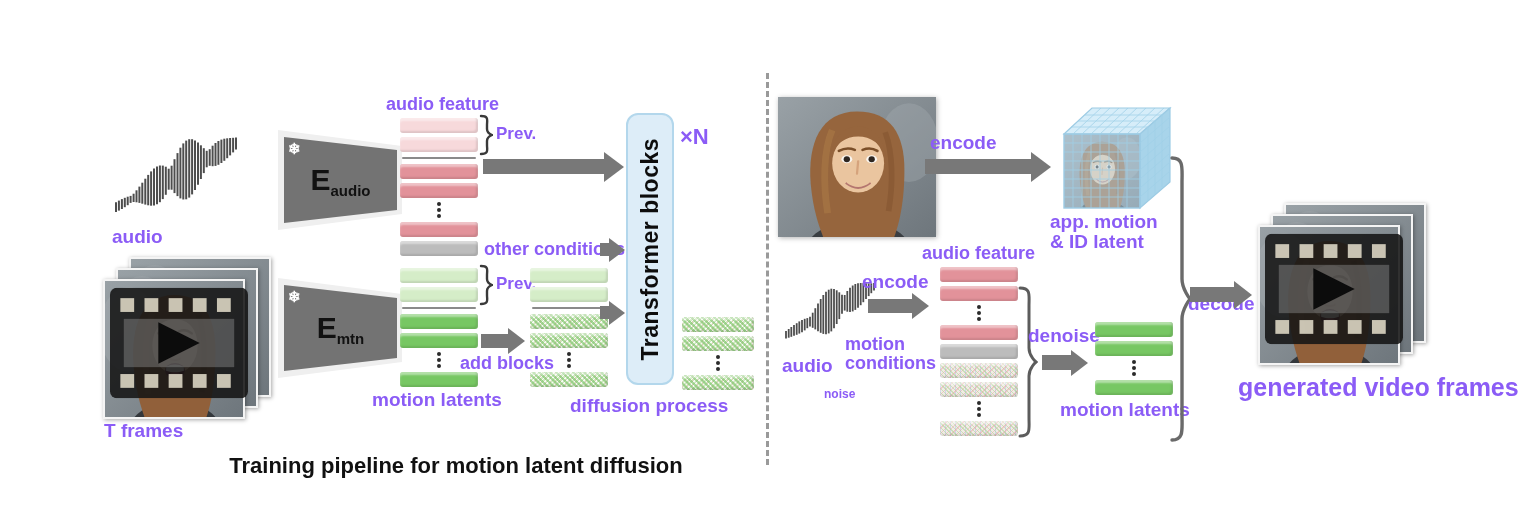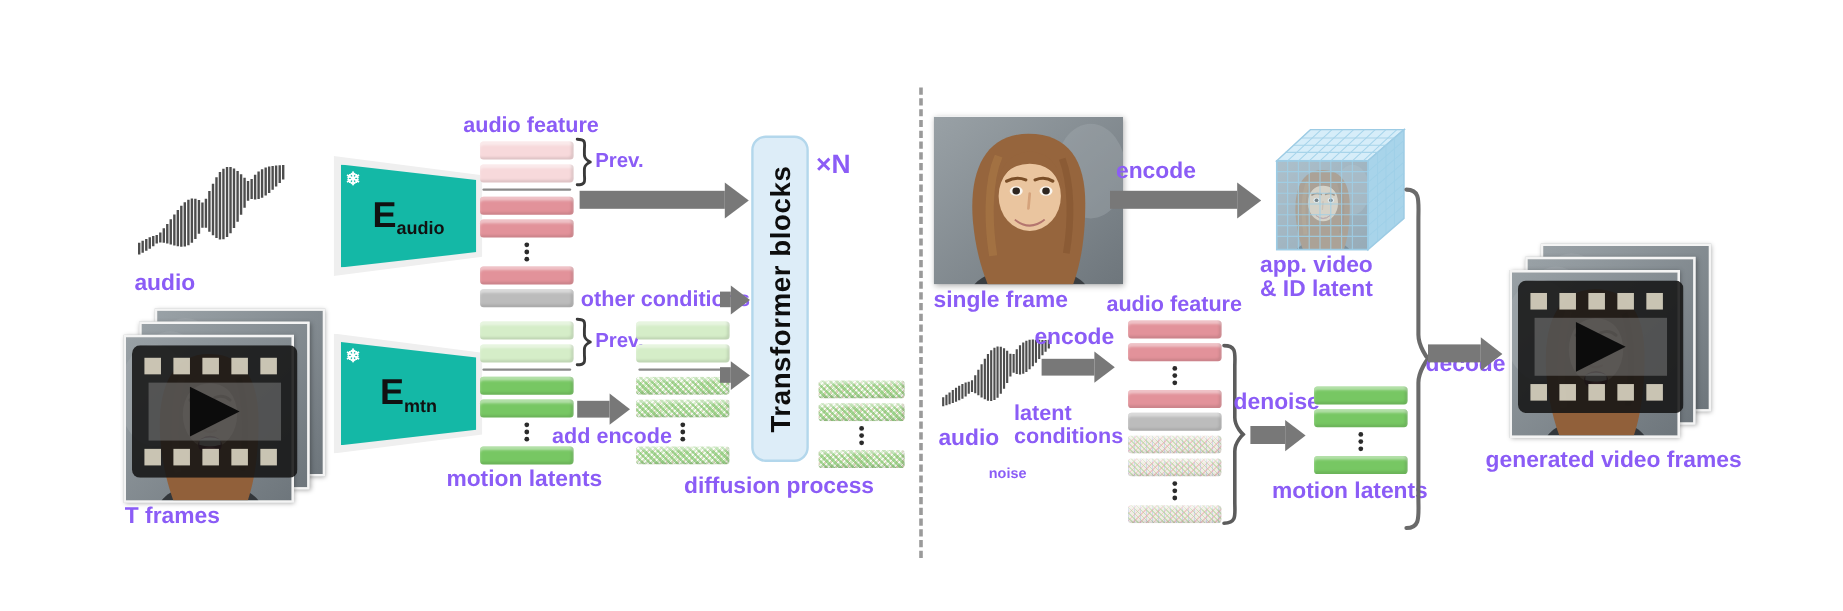--- a/index.html
+++ b/index.html
@@ -32,21 +32,21 @@
 
   
   .arrow{position:absolute;background:#787878;}
   .arrow::after{content:"";position:absolute;left:100%;top:50%;transform:translateY(-50%);
     width:0;height:0;border-top:var(--hd,12px) solid transparent;border-bottom:var(--hd,12px) solid transparent;
     border-left:calc(var(--hd,12px)*1.35) solid #787878;}
 
   
   .encoder{position:absolute;clip-path:polygon(0 0,100% 16%,100% 84%,0 100%);background:#efefef;}
   .encoder .inner{position:absolute;left:6px;top:7px;right:5px;bottom:7px;
-    clip-path:polygon(0 0,100% 15%,100% 85%,0 100%);background:#14b8a6;
+    clip-path:polygon(0 0,100% 15%,100% 85%,0 100%);background:#737373;
     display:flex;align-items:center;justify-content:center;text-align:center;}
   .enc-label{font-weight:bold;font-size:30px;color:#111;}
   .enc-label .sub{font-size:15px;position:relative;top:6px;}
   .flake{position:absolute;left:10px;top:10px;color:#ffffff;font-size:15px;font-weight:bold;}
 
   
   .transformer{position:absolute;left:626px;top:113px;width:48px;height:272px;background:#ddedf8;
     border:2px solid #b3d7ec;border-radius:12px;display:flex;align-items:center;justify-content:center;box-sizing:border-box;}
   .transformer span{writing-mode:vertical-rl;transform:rotate(180deg);font-weight:bold;font-size:23px;color:#0d0d0d;letter-spacing:.5px;}
 
@@ -258,21 +258,21 @@
       </div>
     <div class="bar green-d"></div>
   </div>
   <svg class="brace" style="left:479px;top:264px;" width="14" height="42" viewBox="0 0 14 42">
     <path d="M2,2 C10,2 8,6 8,11 L8,15 C8,19 13,21 13,21 C13,21 8,23 8,27 L8,31 C8,36 10,40 2,40" stroke="#3a3a3a" stroke-width="2.4" fill="none" stroke-linecap="round"></path>
   </svg>
   <div class="lbl" style="left:496px;top:274px;font-size:17px;">Prev.</div>
   <div class="lbl ctr" style="left:372px;top:389px;width:130px;font-size:19px;">motion latents</div>
 
   <div class="arrow" style="left:481px;top:334px;width:27px;height:14px;--hd:13px;"></div>
-  <div class="lbl" style="left:460px;top:353px;font-size:18px;">add encode</div>
+  <div class="lbl" style="left:460px;top:353px;font-size:18px;">add blocks</div>
 
   <div class="col" style="left:530px;top:268px;width:78px;">
     <div class="bar green-l"></div>
     <div class="bar green-l"></div>
     <div class="sep"></div>
     <div class="bar noise-g"></div>
     <div class="bar noise-g"></div>
     <div class="dots">
         <i></i>
         <i></i>
@@ -292,29 +292,29 @@
     <div class="bar noise-g"></div>
     <div class="dots">
         <i></i>
         <i></i>
         <i></i>
       </div>
     <div class="bar noise-g"></div>
   </div>
   <div class="lbl ctr" style="left:570px;top:395px;width:150px;font-size:19px;">diffusion process</div>
 
+  <div class="caption" style="left:150px;top:453px;width:612px;">Training pipeline for motion latent diffusion</div>
 
   <div class="divider"></div>
 
   <div class="photo" style="left:778px;top:97px;width:158px;height:140px;">
     <svg viewBox="0 0 140 135" preserveAspectRatio="none">
         <use href="#portrait-smile"></use>
       </svg>
   </div>
-  <div class="lbl ctr" style="left:778px;top:240px;width:158px;font-size:19px;">single frame</div>
 
   <div class="lbl ctr" style="left:930px;top:132px;width:100px;font-size:19px;">encode</div>
   <div class="arrow" style="left:925px;top:159px;width:106px;height:15px;--hd:15px;"></div>
 
   <svg class="abs" style="left:1058px;top:102px;" width="116" height="112" viewBox="0 0 116 112">
     <g transform="translate(6,32) scale(0.543,0.548)">
         <use href="#portrait-smile" width="140" height="135"></use>
       </g>
     <rect x="6" y="32" width="76" height="74" fill="#bfe0f2" opacity="0.5"></rect>
     <polygon points="6,32 34,6 112,6 82,32" fill="#d6edf9" stroke="#9ccbe4" stroke-width="1.2"></polygon>
@@ -322,21 +322,21 @@
     <rect x="6" y="32" width="76" height="74" fill="none" stroke="#9ccbe4" stroke-width="1.4"></rect>
     <g stroke="#9fd0e8" stroke-width="0.9" opacity="0.85">
       <path d="M6,41 H82 M6,50 H82 M6,59 H82 M6,68 H82 M6,77 H82 M6,86 H82 M6,95 H82"></path>
       <path d="M15,32 V106 M24,32 V106 M33,32 V106 M42,32 V106 M51,32 V106 M60,32 V106 M69,32 V106"></path>
       <path d="M15,32 L43,6 M24,32 L52,6 M33,32 L61,6 M42,32 L70,6 M51,32 L79,6 M60,32 L88,6 M69,32 L97,6 M78,32 L106,6"></path>
       <path d="M13,25 L91,25 M20,19 L98,19 M27,13 L105,13"></path>
       <path d="M82,41 L112,15 M82,50 L112,24 M82,59 L112,33 M82,68 L112,42 M82,77 L112,51 M82,86 L112,60 M82,95 L112,69"></path>
       <path d="M90,25 V99 M97,19 V92 M104,13 V85"></path>
     </g>
   </svg>
-  <div class="lbl ctr" style="left:1050px;top:211px;width:130px;font-size:19px;">app. video</div>
+  <div class="lbl ctr" style="left:1050px;top:211px;width:130px;font-size:19px;">app. motion</div>
   <div class="lbl ctr" style="left:1050px;top:231px;width:130px;font-size:19px;">&amp; ID latent</div>
 
   <svg id="wf2" class="wave" style="left:782px;top:266px;" width="96" height="80" viewBox="0 0 96 80">
     <g stroke="#4d4d4d" stroke-width="1.8">
         <line x1="4.0" y1="65.0" x2="4.0" y2="72.6"></line>
         <line x1="6.7" y1="63.0" x2="6.7" y2="71.7"></line>
         <line x1="9.3" y1="61.0" x2="9.3" y2="70.8"></line>
         <line x1="12.0" y1="59.1" x2="12.0" y2="69.8"></line>
         <line x1="14.7" y1="57.2" x2="14.7" y2="68.8"></line>
         <line x1="17.3" y1="55.4" x2="17.3" y2="67.6"></line>
@@ -390,21 +390,21 @@
     <div class="bar noise-w"></div>
     <div class="bar noise-w"></div>
     <div class="dots">
         <i></i>
         <i></i>
         <i></i>
       </div>
     <div class="bar noise-w"></div>
   </div>
 
-  <div class="lbl ctr" style="left:845px;top:334px;width:124px;font-size:18px;">latent</div>
+  <div class="lbl ctr" style="left:845px;top:334px;width:124px;font-size:18px;">motion</div>
   <div class="lbl ctr" style="left:845px;top:353px;width:124px;font-size:18px;">conditions</div>
   <div class="lbl ctr" style="left:824px;top:387px;width:85px;font-size:12px;">noise</div>
 
   <svg class="brace" style="left:1018px;top:286px;" width="20" height="152" viewBox="0 0 20 152">
     <path d="M2,2 C13,2 11,9 11,20 L11,62 C11,70 18,76 18,76 C18,76 11,82 11,90 L11,132 C11,143 13,150 2,150" stroke="#5c5c5c" stroke-width="3" fill="none" stroke-linecap="round"></path>
   </svg>
 
   <div class="lbl" style="left:1028px;top:325px;font-size:19px;">denoise</div>
   <div class="arrow" style="left:1042px;top:355px;width:29px;height:15px;--hd:13px;"></div>
 
@@ -440,16 +440,16 @@
       </div>
     <div class="fr" style="left:0;top:22px;">
       <svg viewBox="0 0 140 135" preserveAspectRatio="none">
           <use href="#portrait-talk"></use>
         </svg>
       <svg class="film" viewBox="0 0 40 32">
           <use href="#film-badge"></use>
         </svg>
     </div>
   </div>
-  <div class="lbl ctr" style="left:1238px;top:373px;width:204px;font-size:19px;">generated video frames</div>
+  <div class="lbl ctr" style="left:1238px;top:373px;width:204px;font-size:25px;">generated video frames</div>
 
 
 </div>
 
 </body></html>

